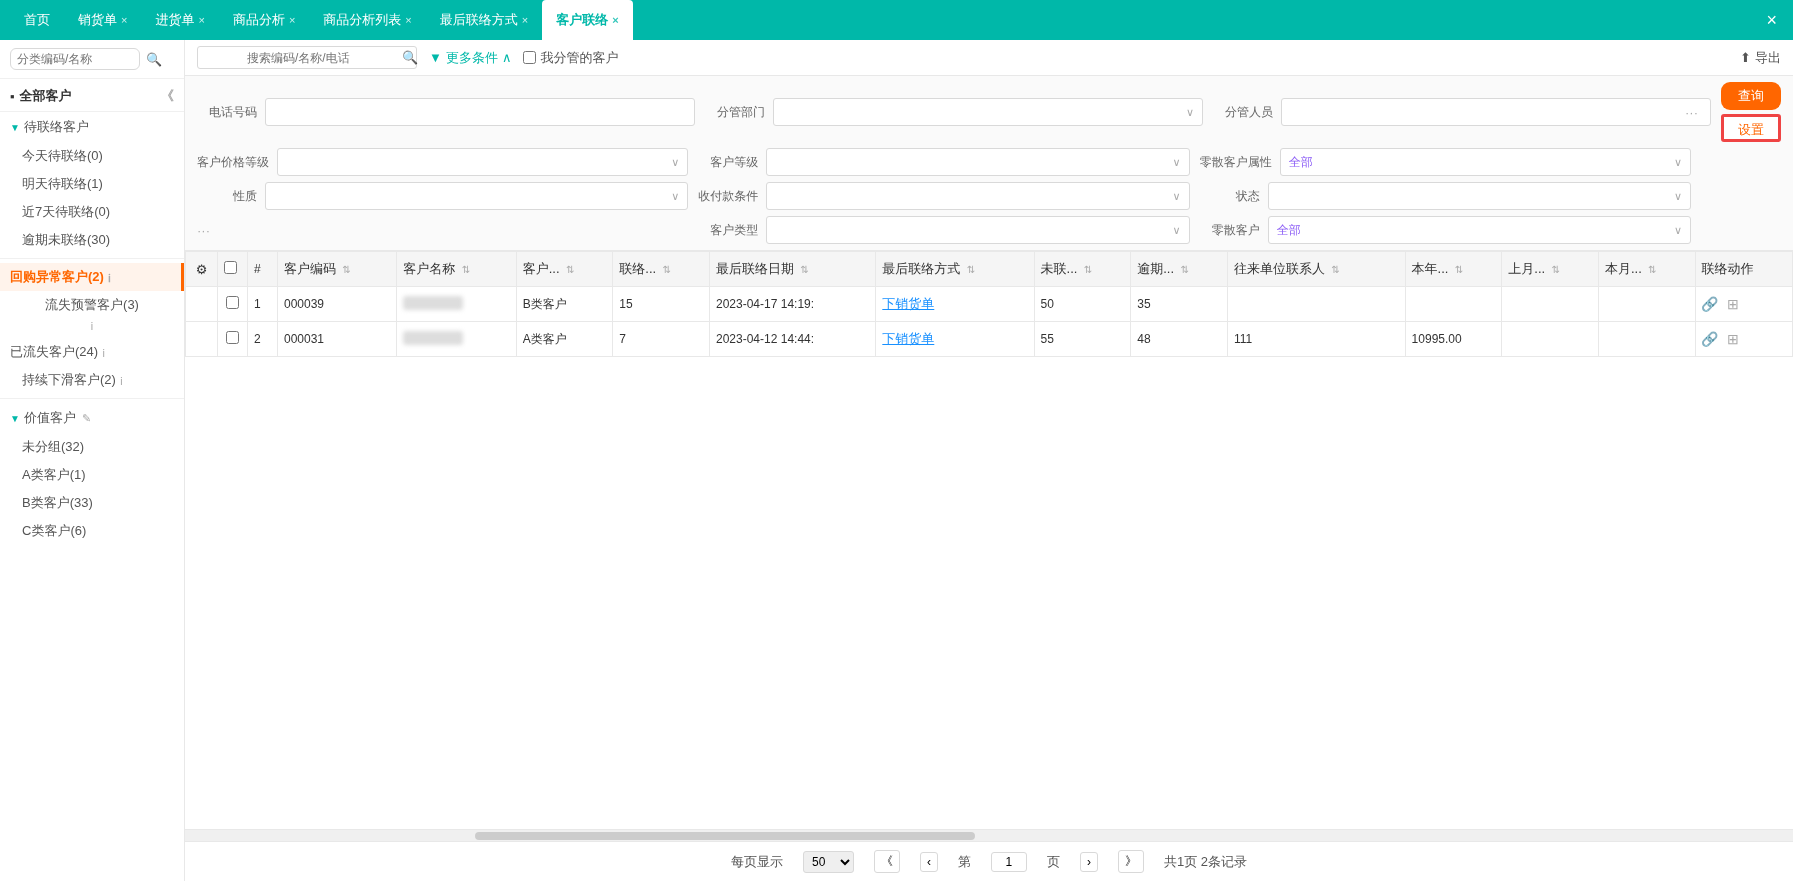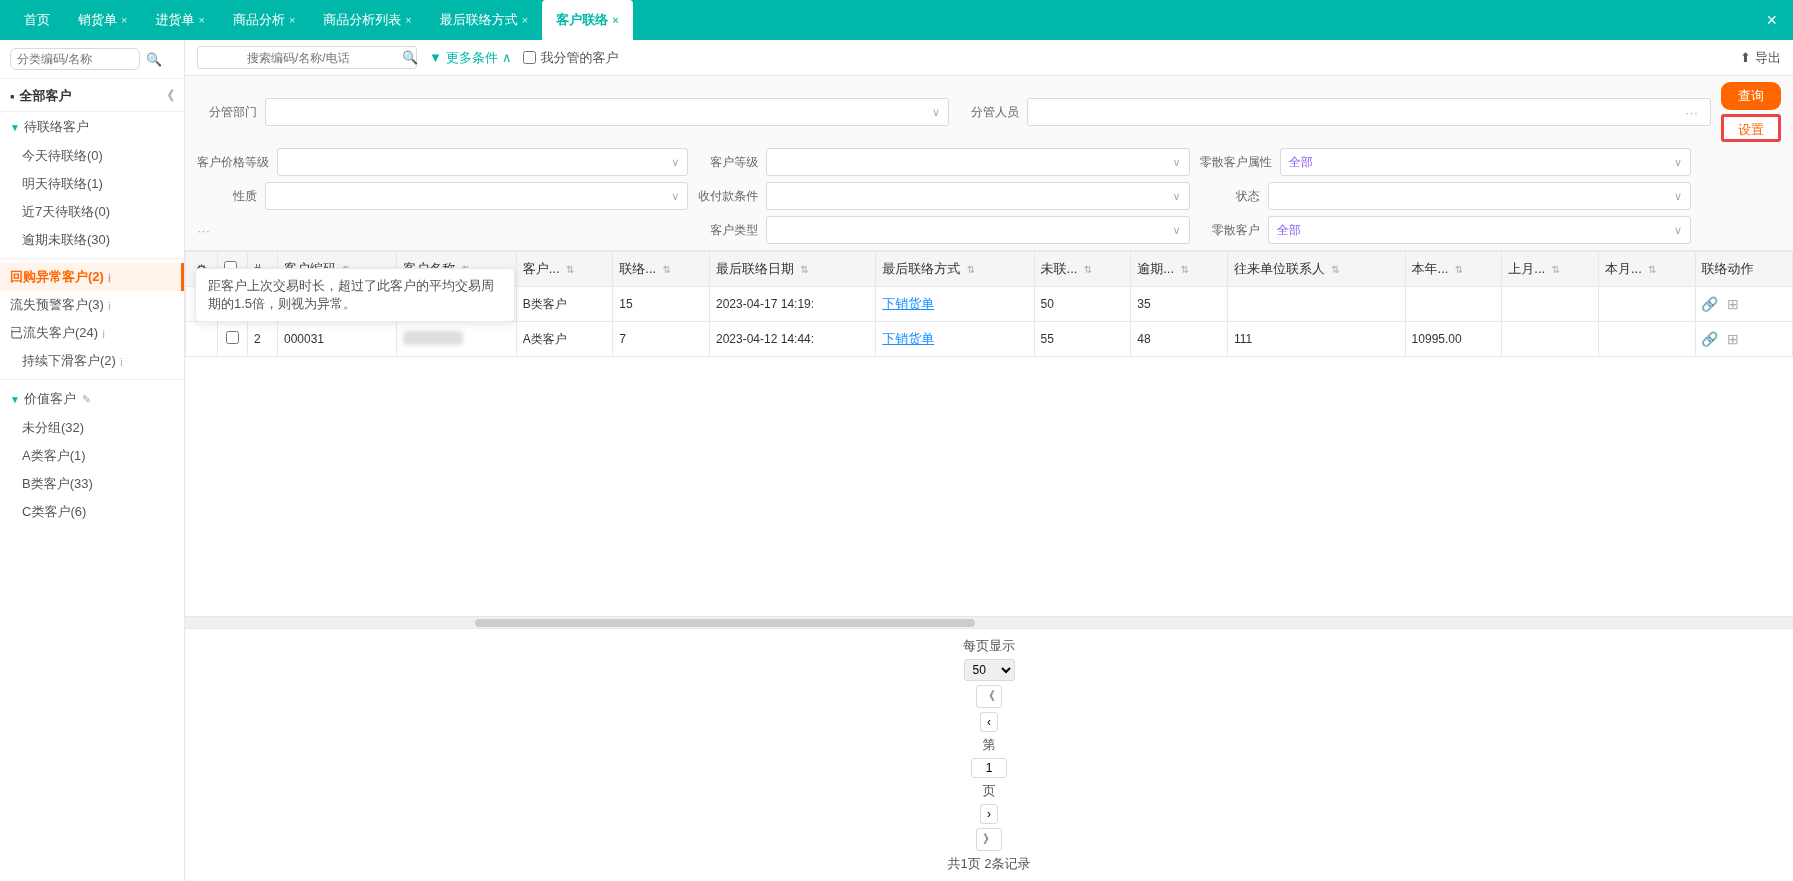--- a/index.html
+++ b/index.html
@@ -292,24 +292,23 @@
     .action-icon { color: #aaa; cursor: pointer; font-size: 14px; }
 
     
     .pagination-bar {
       display: flex;
       align-items: center;
       justify-content: center;
       padding: 8px 16px;
       border-top: 1px solid #e8e8e8;
       background: white;
-      gap: 4px;
+      gap: 20px;
       font-size: 12px;
       color: #555;
-      flex-direction: column;
     }
     .pagination-bar select {
       border: 1px solid #d9d9d9;
       border-radius: 3px;
       padding: 2px 4px;
       font-size: 12px;
       outline: none;
     }
     .page-btn {
       border: 1px solid #d9d9d9;
@@ -409,21 +408,21 @@
     <div class="sidebar-item">
       <span>逾期未联络(30)</span>
     </div>
 
     <hr class="sidebar-divider">
 
     <div class="sidebar-item active" style="padding-left:10px; display:flex; align-items:center; gap:4px;">
       <span>回购异常客户(2)</span>
       <span style="color:#aaa; font-size:11px;">ℹ</span>
     </div>
-    <div class="sidebar-item" style="padding-left:10px; display:flex; align-items:center; gap:4px;">
+    <div class="sidebar-item" style="padding-left:10px; display:flex; align-items:center; gap:4px;flex-direction:column;">
       <span>流失预警客户(3)</span>
       <span style="color:#aaa; font-size:11px;">ℹ</span>
     </div>
     <div class="sidebar-item" style="padding-left:10px; display:flex; align-items:center; gap:4px;">
       <span>已流失客户(24)</span>
       <span style="color:#aaa; font-size:11px;">ℹ</span>
     </div>
     <div class="sidebar-item" style="display:flex; align-items:center; gap:4px;">
       <span>持续下滑客户(2)</span>
       <span style="color:#aaa; font-size:11px;">ℹ</span>
@@ -445,23 +444,20 @@
     <div class="sidebar-item">
       <span>B类客户(33)</span>
     </div>
     <div class="sidebar-item">
       <span>C类客户(6)</span>
     </div>
   </div>
 
   <div class="content-area" style="position:relative;">
 
-    <div class="tooltip-box">
-      <span>距客户上次交易时长，超过了此客户的平均交易周期的1.5倍，则视为异常。</span>
-    </div>
 
     <div class="filter-bar">
       <div class="filter-search">
         <input type="text" style="flex: 1 1 0%; border: none; outline: none; font-size: 12px;" placeholder="搜索编码/名称/电话">
         <span style="color:#aaa;">🔍</span>
       </div>
       <div class="more-conditions">
         <span>▼</span>
         <span>更多条件</span>
         <span>∧</span>
@@ -472,20 +468,24 @@
       </div>
       <div class="export-btn">
         <span>⬆</span>
         <span>导出</span>
       </div>
     </div>
 
     <div class="filter-rows">
 
       <div class="filter-row">
+        <div class="filter-cell">
+          <span class="filter-label">电话号码</span>
+          <input class="filter-input" type="text" style="flex: 1 1 0%;">
+        </div>
         <div class="filter-cell">
           <span class="filter-label">分管部门</span>
           <div class="filter-select">
             <span class="filter-select-text"></span>
             <span class="arrow">∨</span>
           </div>
         </div>
         <div class="filter-cell">
           <span class="filter-label">分管人员</span>
           <div class="filter-select" style="flex:1;">

